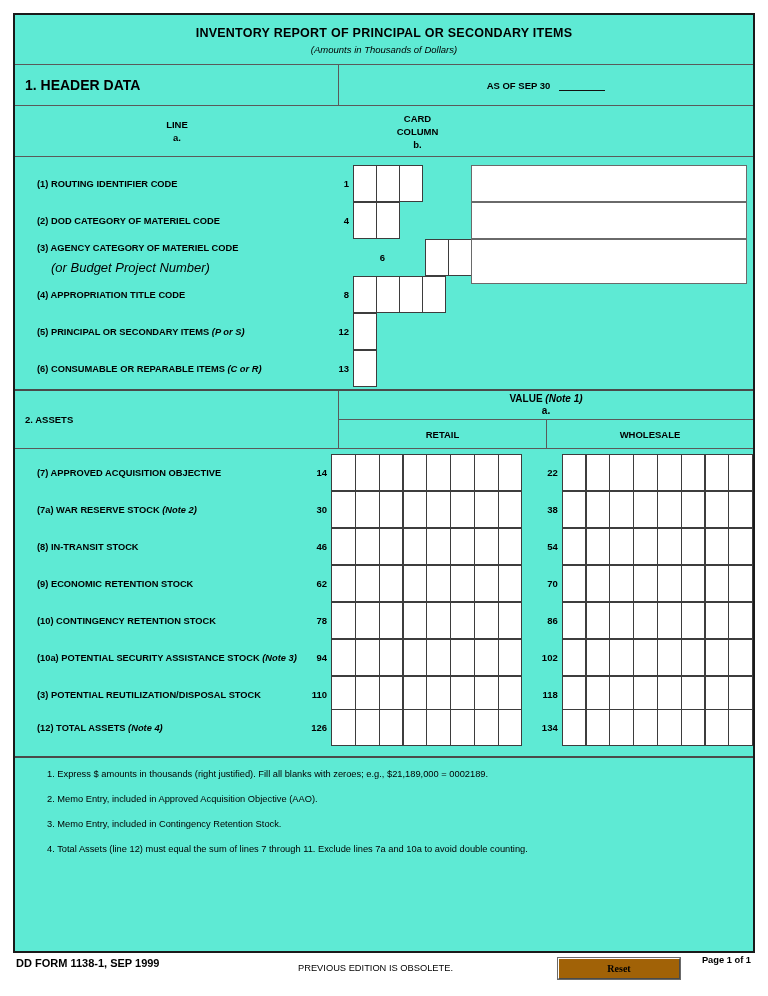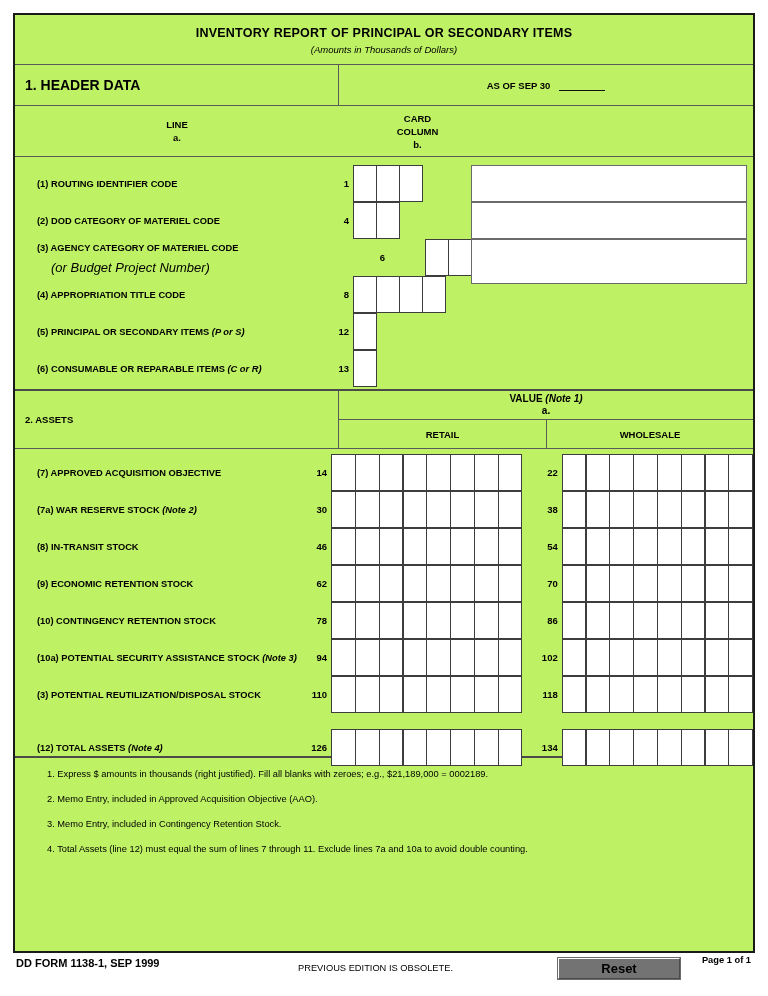--- a/index.html
+++ b/index.html
@@ -17,21 +17,21 @@
   }
 
   .page {
     position: absolute;
     left: 13px;
     top: 13px;
     width: 742px;
     height: 940px;
     border: 2px solid #1a1a1a;
     box-sizing: border-box;
-    background: #bef264;
+    background: #5eead4;
   }
 
   
   .title-block {
     border-bottom: 1.5px solid #5a5a5a;
     padding: 11px 0 9px 0;
     text-align: center;
   }
   .form-title {
     font-size: 12.5px;
@@ -298,28 +298,28 @@
     top: 0px;
     font-size: 9.3px;
     font-weight: bold;
   }
   .reset-btn {
     position: absolute;
     left: 545px;
     top: 3px;
     width: 122px;
     height: 21px;
-    background: #737373;
+    background: #a16207;
     border-top: 1.6px solid #ffffff;
     border-left: 1.6px solid #ffffff;
     border-right: 1.8px solid #4a4a4a;
     border-bottom: 1.8px solid #4a4a4a;
     box-sizing: border-box;
-    font-family: Liberation Sans, sans-serif;
-    font-size: 13px;
+    font-family: Liberation Serif, serif;
+    font-size: 10px;
     font-weight: bold;
     color: #000;
     cursor: pointer;
     padding: 0;
     outline: 1px solid #6b6b6b;
   }
 </style>
 </head>
 <body>
 
@@ -598,21 +598,21 @@
           <div class="gcell"></div>
           <div class="gcell"></div>
           <div class="gcell"></div>
           <div class="gcell"></div>
           <div class="gcell"></div>
           <div class="gcell"></div>
           <div class="gcell"></div>
           <div class="gcell"></div>
         </div>
       </div>
-      <div class="arow" style="top: 280px;">
+      <div class="arow" style="top: 260px;">
         <div class="alabel"><span>(12) TOTAL ASSETS</span> <span class="ital">(Note 4)</span></div>
         <div class="anum">126</div>
         <div class="gridcells">
           <div class="gcell"></div>
           <div class="gcell"></div>
           <div class="gcell"></div>
           <div class="gcell"></div>
           <div class="gcell"></div>
           <div class="gcell"></div>
           <div class="gcell"></div>

